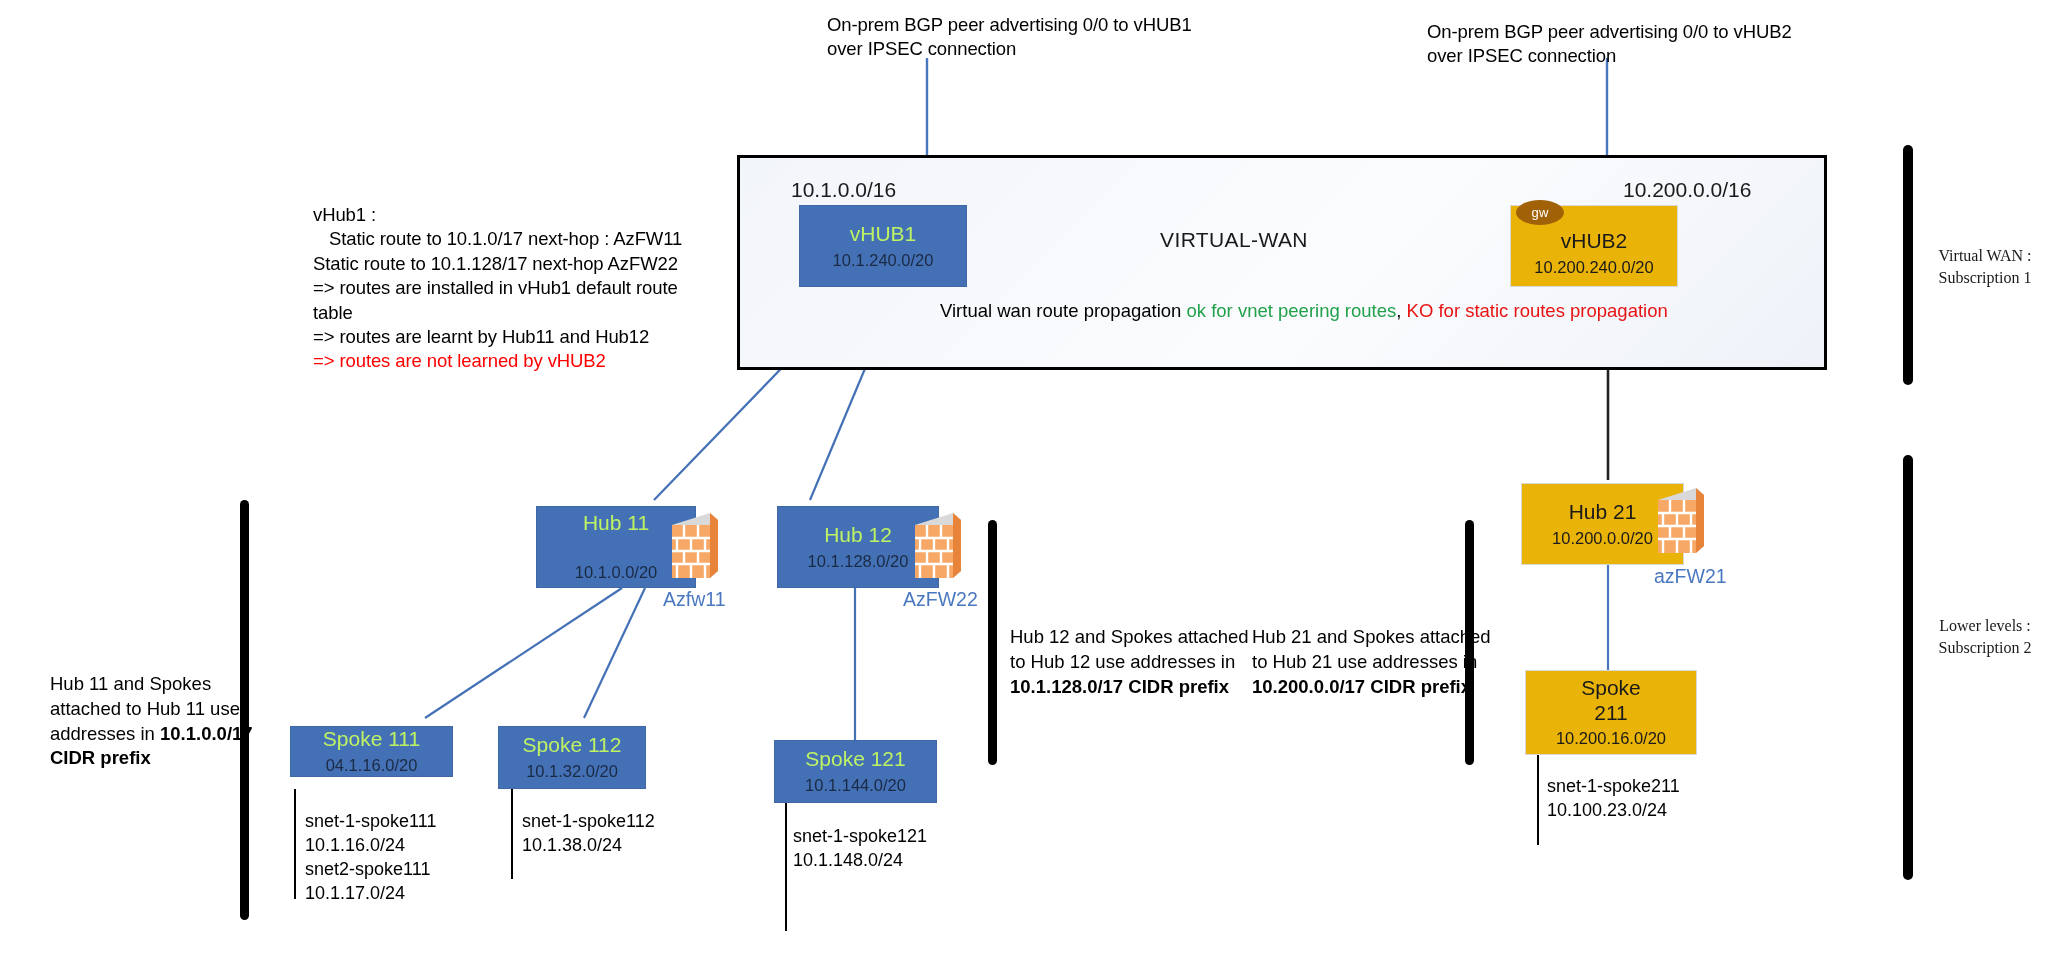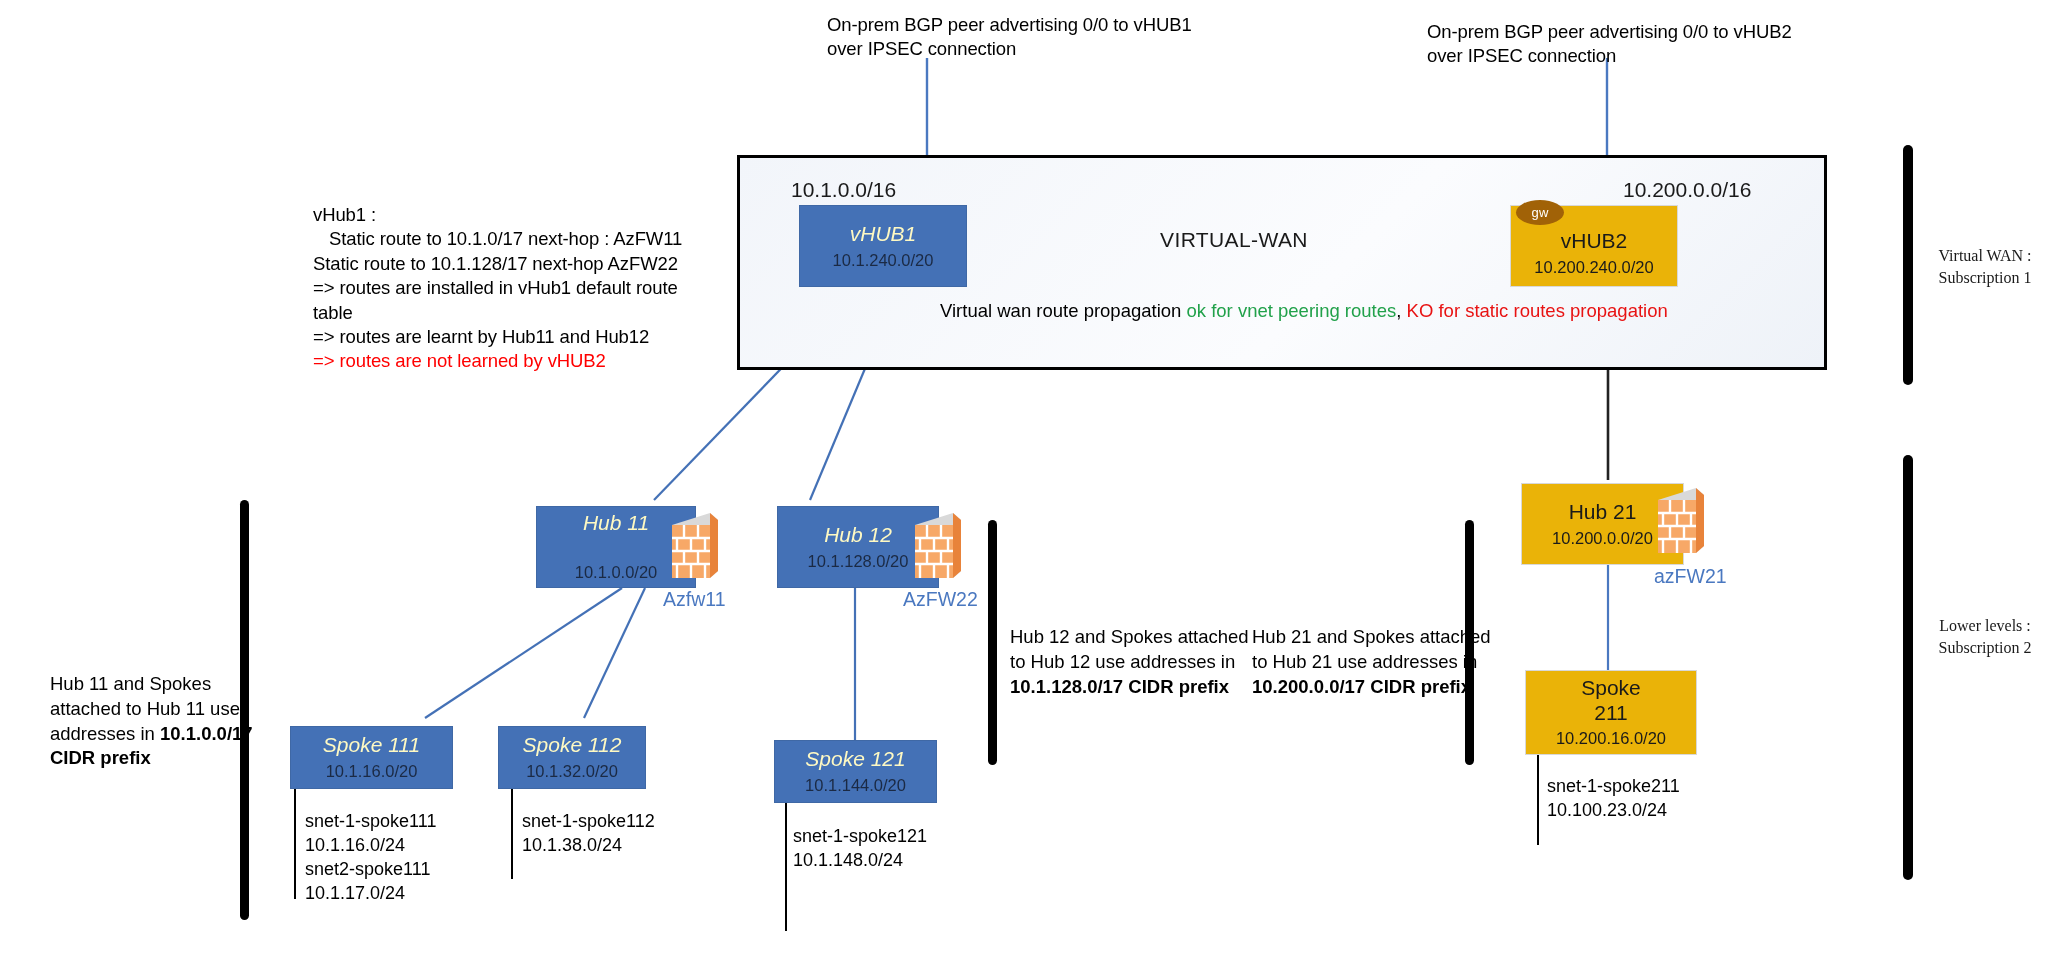--- a/index.html
+++ b/index.html
@@ -51,21 +51,21 @@
     border: 1px solid #d4d4d4;
     text-align: center;
   }
   .node .nm { font-size: 21px; line-height: 1.18; }
   .node .cidr { font-size: 16.5px; line-height: 1.25; margin-top: 3px; }
 
   .node.blue {
     background: #4471b6;
     border-color: #3f68a5;
   }
-  .node.blue .nm { color: #fef9c3; font-style: italic; }
+  .node.blue .nm { color: #bef264; }
   .node.blue .cidr { color: #1b2a44; }
 
   .node.amber {
     background: #eab308;
     border-color: #d8d8d8;
   }
   .node.amber .nm { color: #1a1a1a; }
   .node.amber .cidr { color: #1a1a1a; }
 
   
@@ -286,23 +286,23 @@
         <line x1="39" y1="27" x2="39" y2="40"></line>
       <line x1="18" y1="40" x2="18" y2="53"></line>
         <line x1="32" y1="40" x2="32" y2="53"></line>
       <line x1="25" y1="53" x2="25" y2="67"></line>
         <line x1="11" y1="53" x2="11" y2="67"></line>
         <line x1="39" y1="53" x2="39" y2="67"></line>
     </g>
   </svg>
   <div class="fwlabel" style="left:1654px; top:565px;">azFW21</div>
 
-  <div class="node blue" style="left:290px; top:726px; width:163px; height:63px;">
+  <div class="node blue" style="left:290px; top:726px; width:163px; height:51px;">
     <div class="nm">Spoke 111</div>
-    <div class="cidr">10.1.16.0/20</div>
+    <div class="cidr">04.1.16.0/20</div>
   </div>
   <div class="leader" style="left:294px; top:789px; height:110px;"></div>
   <div class="subnet-note" style="left:305px; top:810px;">snet-1-spoke111
 10.1.16.0/24
 snet2-spoke111
 10.1.17.0/24</div>
 
   <div class="node blue" style="left:498px; top:726px; width:148px; height:63px;">
     <div class="nm">Spoke 112</div>
     <div class="cidr">10.1.32.0/20</div>

